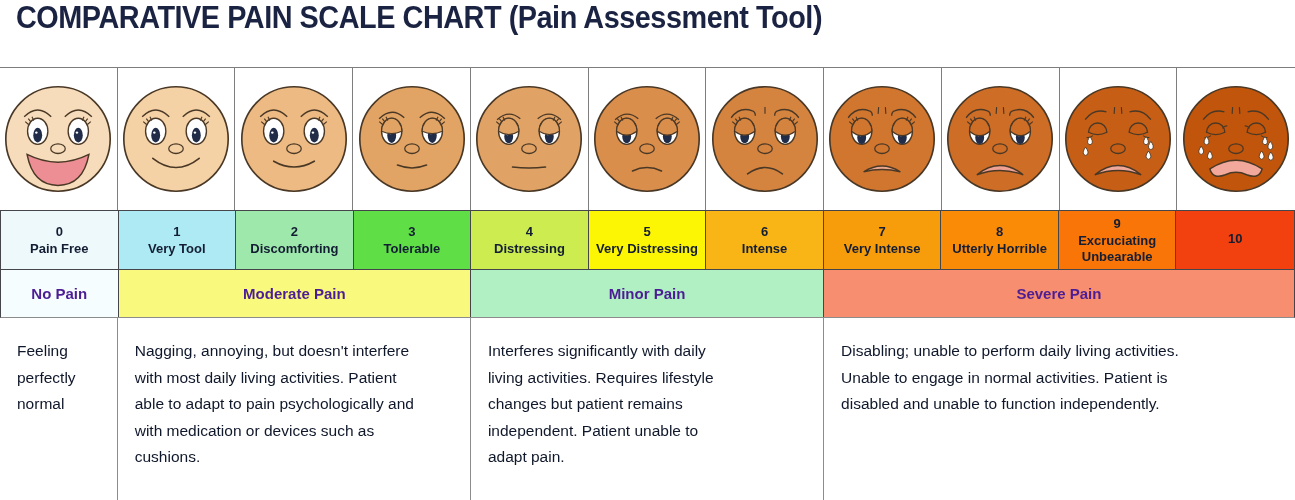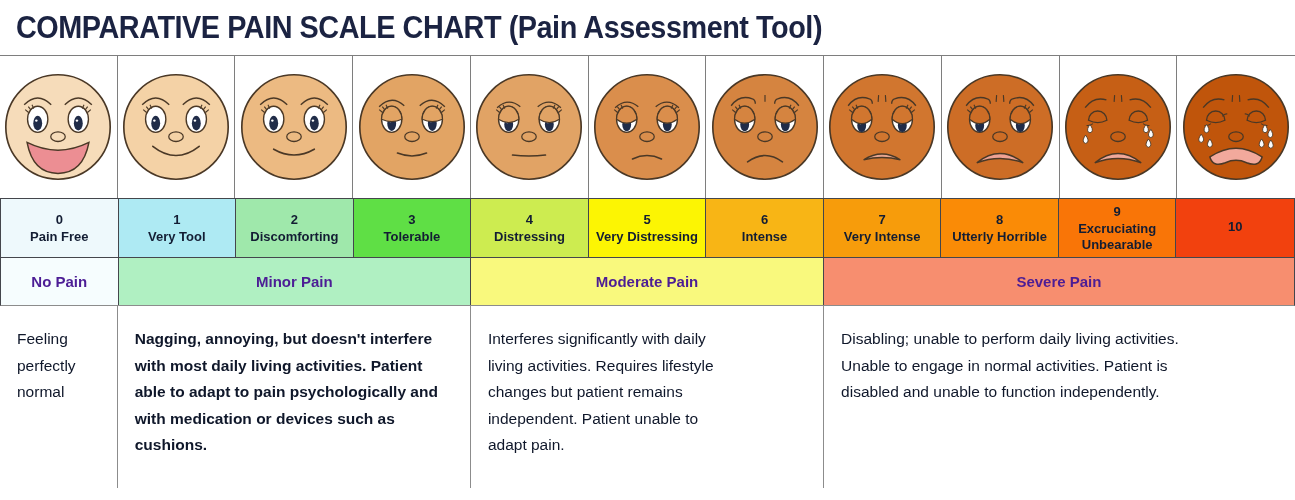--- a/index.html
+++ b/index.html
@@ -1,20 +1,20 @@
 <!DOCTYPE html>
 <html><head>
 <meta charset="utf-8">
 <style>
   * { box-sizing: border-box; margin: 0; padding: 0; }
   html,body { background:#ffffff; }
   body { font-family: "Liberation Sans", sans-serif; }
   .chart { width:1295px; height:500px; background:#ffffff; overflow:hidden; position:relative; }
 
-  .title-row { height:56px; display:flex; align-items:center; padding-left:16px; border-bottom:1px solid #7e7e7e; }
+  .title-row { height:68px; display:flex; padding-left:16px; border-bottom:1px solid #7e7e7e; }
   .title { font-size:31px; font-weight:bold; color:#1b2342; letter-spacing:-0.5px; transform:scaleX(0.93); transform-origin:left center; white-space:nowrap; }
 
   .faces-row { display:grid; grid-template-columns:repeat(11,1fr); height:142px; }
   .face-cell { display:flex; align-items:center; justify-content:center; border-right:1px solid #7e7e7e; background:#fff; }
   .face-cell:last-child { border-right:none; }
 
   .labels-row { display:grid; grid-template-columns:repeat(11,1fr); height:60px; border-top:1px solid #44464c; border-bottom:1px solid #44464c; border-left:1px solid #44464c; border-right:1px solid #44464c; }
   .label-cell { border-right:1px solid #44464c; display:flex; flex-direction:column; justify-content:center; align-items:center; text-align:center; font-weight:bold; color:#131d33; font-size:13px; line-height:15.5px; padding:2px 2px; }
   .label-cell:last-child { border-right:none; }
   .label-num { margin-bottom:2px; }
@@ -286,29 +286,29 @@
       <div class="label-cell" style="background: rgb(249, 117, 7);">
         <div class="label-num">9</div>
         <div class="label-text">Excruciating Unbearable</div>
       </div>
       <div class="label-cell" style="background: rgb(242, 65, 14);">
         <div class="label-num">10</div>
       </div>
     </div>
   <div class="cat-row" id="cat-row">
       <div class="cat-cell" style="grid-column: span 1; background: rgb(246, 253, 254);">No Pain</div>
+      <div class="cat-cell" style="grid-column: span 3; background: rgb(249, 249, 125);">Moderate Pain</div>
       <div class="cat-cell" style="grid-column: span 3; background: rgb(176, 240, 194);">Minor Pain</div>
-      <div class="cat-cell" style="grid-column: span 3; background: rgb(249, 249, 125);">Moderate Pain</div>
       <div class="cat-cell" style="grid-column: span 4; background: rgb(247, 142, 111);">Severe Pain</div>
     </div>
   <div class="desc-row" id="desc-row">
       <div class="desc-cell" style="grid-column: span 1;">Feeling
 perfectly
 normal</div>
-      <div class="desc-cell" style="grid-column: span 3; font-weight: bold;">Nagging, annoying, but doesn't interfere
+      <div class="desc-cell" style="grid-column: span 3;">Nagging, annoying, but doesn't interfere
 with most daily living activities. Patient
 able to adapt to pain psychologically and
 with medication or devices such as
 cushions.</div>
       <div class="desc-cell" style="grid-column: span 3;">Interferes significantly with daily
 living activities. Requires lifestyle
 changes but patient remains
 independent. Patient unable to
 adapt pain.</div>
       <div class="desc-cell" style="grid-column: span 4;">Disabling; unable to perform daily living activities.

